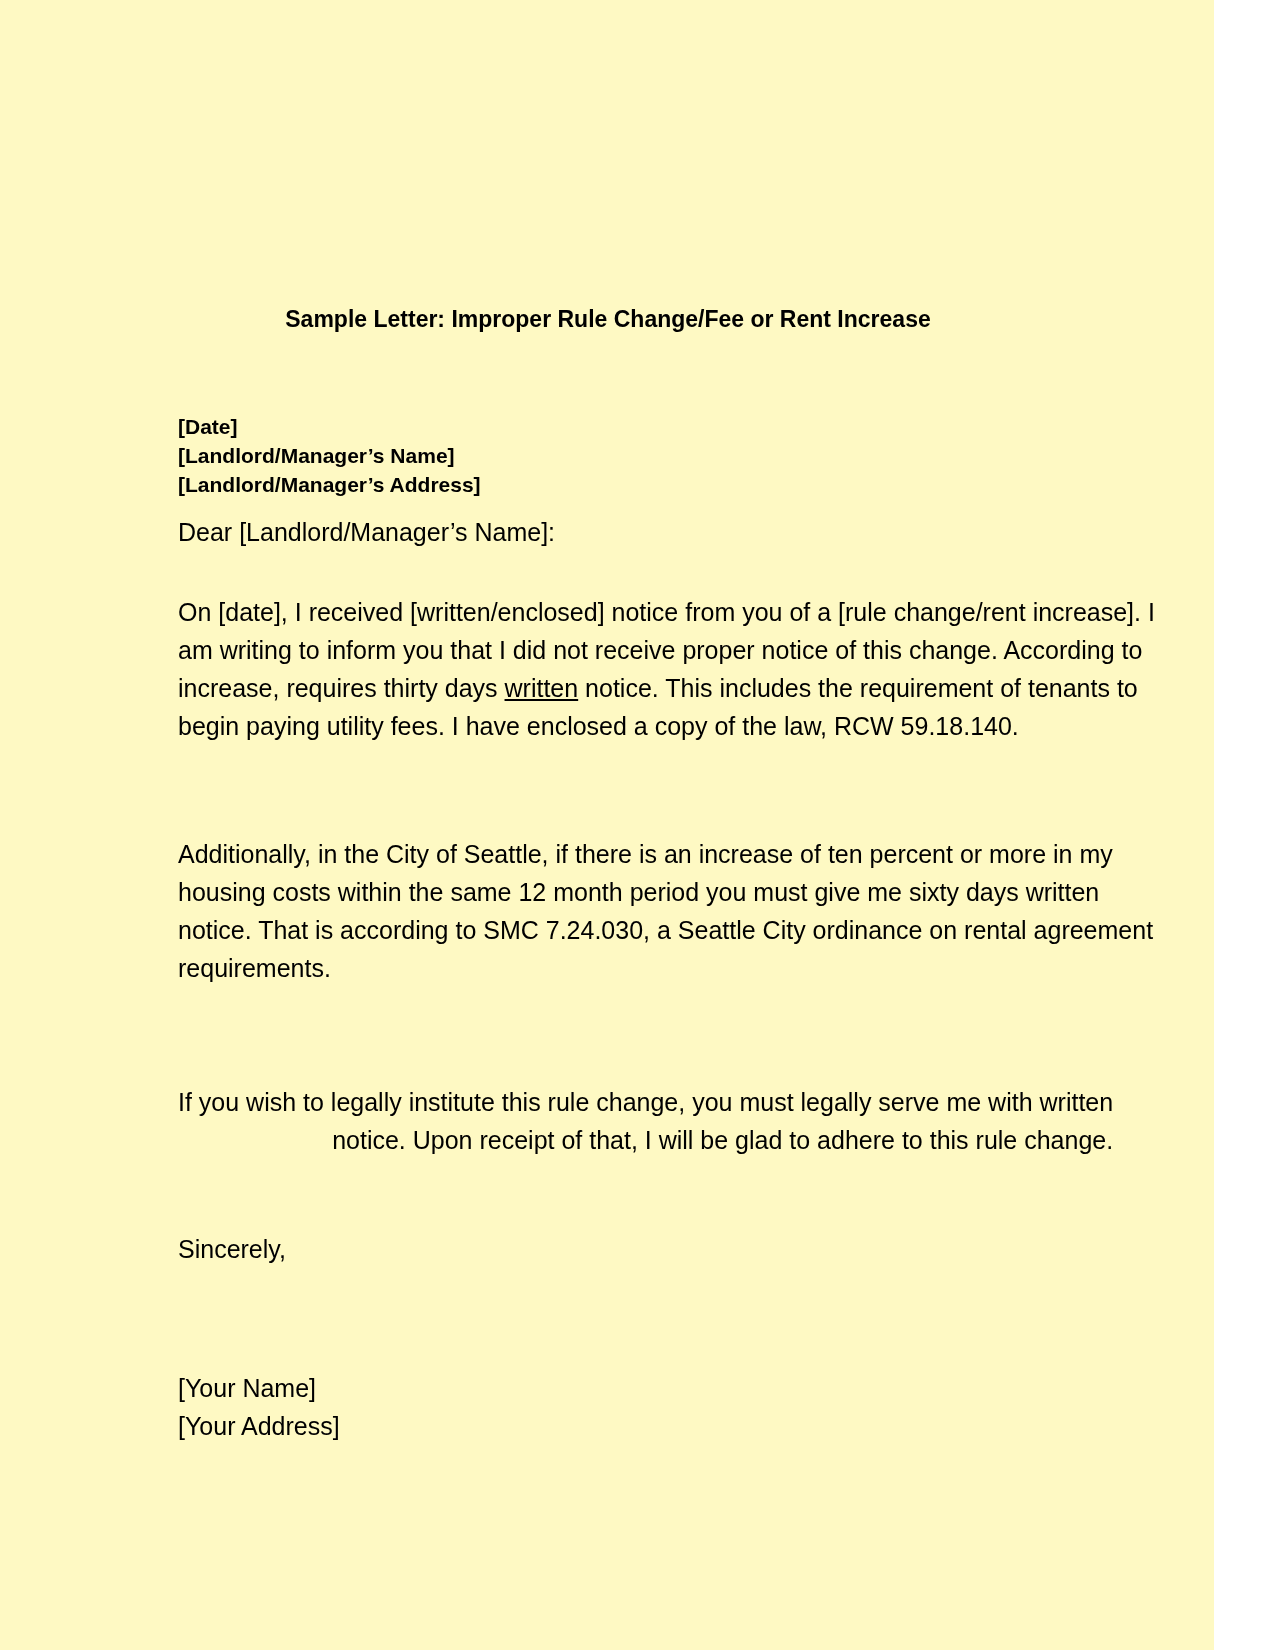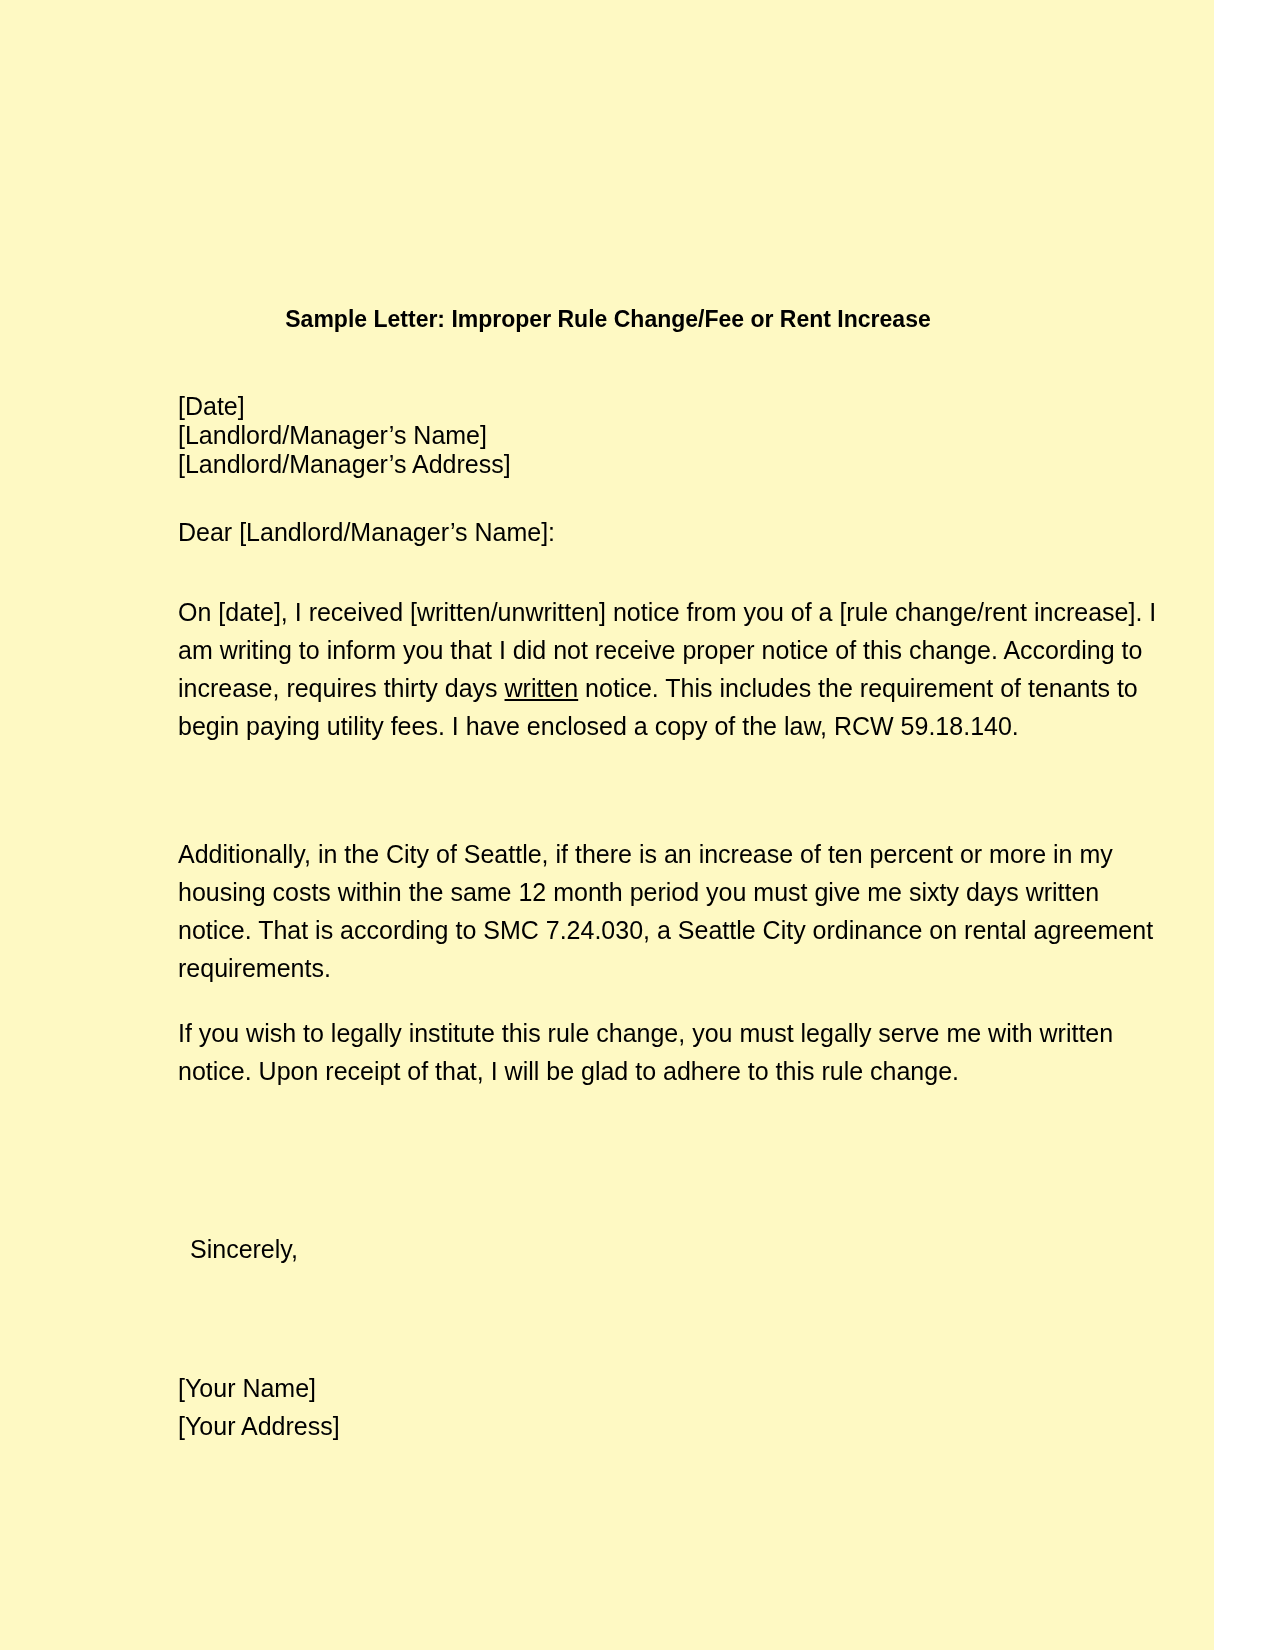--- a/index.html
+++ b/index.html
@@ -28,43 +28,44 @@
     left: 0;
     width: 100%;
     text-align: center;
     font-size: 23px;
     font-weight: bold;
     line-height: 32px;
     white-space: nowrap;
   }
   .header-block {
     position: absolute;
-    top: 392px;
+    top: 412px;
     left: 0;
-    font-size: 25px;
+    font-size: 21px;
     line-height: 29px;
+    font-weight: bold;
   }
   .salutation {
     position: absolute;
     top: 513px;
     left: 0;
     font-size: 25px;
     line-height: 38px;
     white-space: nowrap;
   }
   .para {
     position: absolute;
     left: 0;
     font-size: 25px;
     line-height: 38px;
   }
   .para-1 { top: 593px; }
   .para-2 { top: 835px; }
-  .para-3 { top: 1014px; }
-  .closing { position: absolute; top: 1230px; left: 0; font-size: 25px; line-height: 38px; margin-left: 12px; }
+  .para-3 { top: 1083px; text-align: right; }
+  .closing { position: absolute; top: 1230px; left: 0; font-size: 25px; line-height: 38px; }
   .signature-block { position: absolute; top: 1369px; left: 0; font-size: 25px; line-height: 38px; }
   .line {
     display: block;
     white-space: nowrap;
   }
   .underline {
     text-decoration: underline;
   }
 </style>
 </head>
@@ -77,21 +78,21 @@
 
     <div class="header-block">
       <span class="line">[Date]</span>
       <span class="line">[Landlord/Manager’s Name]</span>
       <span class="line">[Landlord/Manager’s Address]</span>
     </div>
 
     <div class="salutation">Dear [Landlord/Manager’s Name]:</div>
 
     <div class="para para-1">
-      <span class="line">On [date], I received [written/unwritten] notice from you of a [rule change/rent increase]. I</span>
+      <span class="line">On [date], I received [written/enclosed] notice from you of a [rule change/rent increase]. I</span>
       <span class="line">am writing to inform you that I did not receive proper notice of this change. According to</span>
       <span class="line"><span>increase, requires thirty days </span><span class="underline">written</span><span> notice. This includes the requirement of tenants to</span></span>
       <span class="line">begin paying utility fees. I have enclosed a copy of the law, RCW 59.18.140.</span>
     </div>
 
     <div class="para para-2">
       <span class="line">Additionally, in the City of Seattle, if there is an increase of ten percent or more in my</span>
       <span class="line">housing costs within the same 12 month period you must give me sixty days written</span>
       <span class="line">notice. That is according to SMC 7.24.030, a Seattle City ordinance on rental agreement</span>
       <span class="line">requirements.</span>

